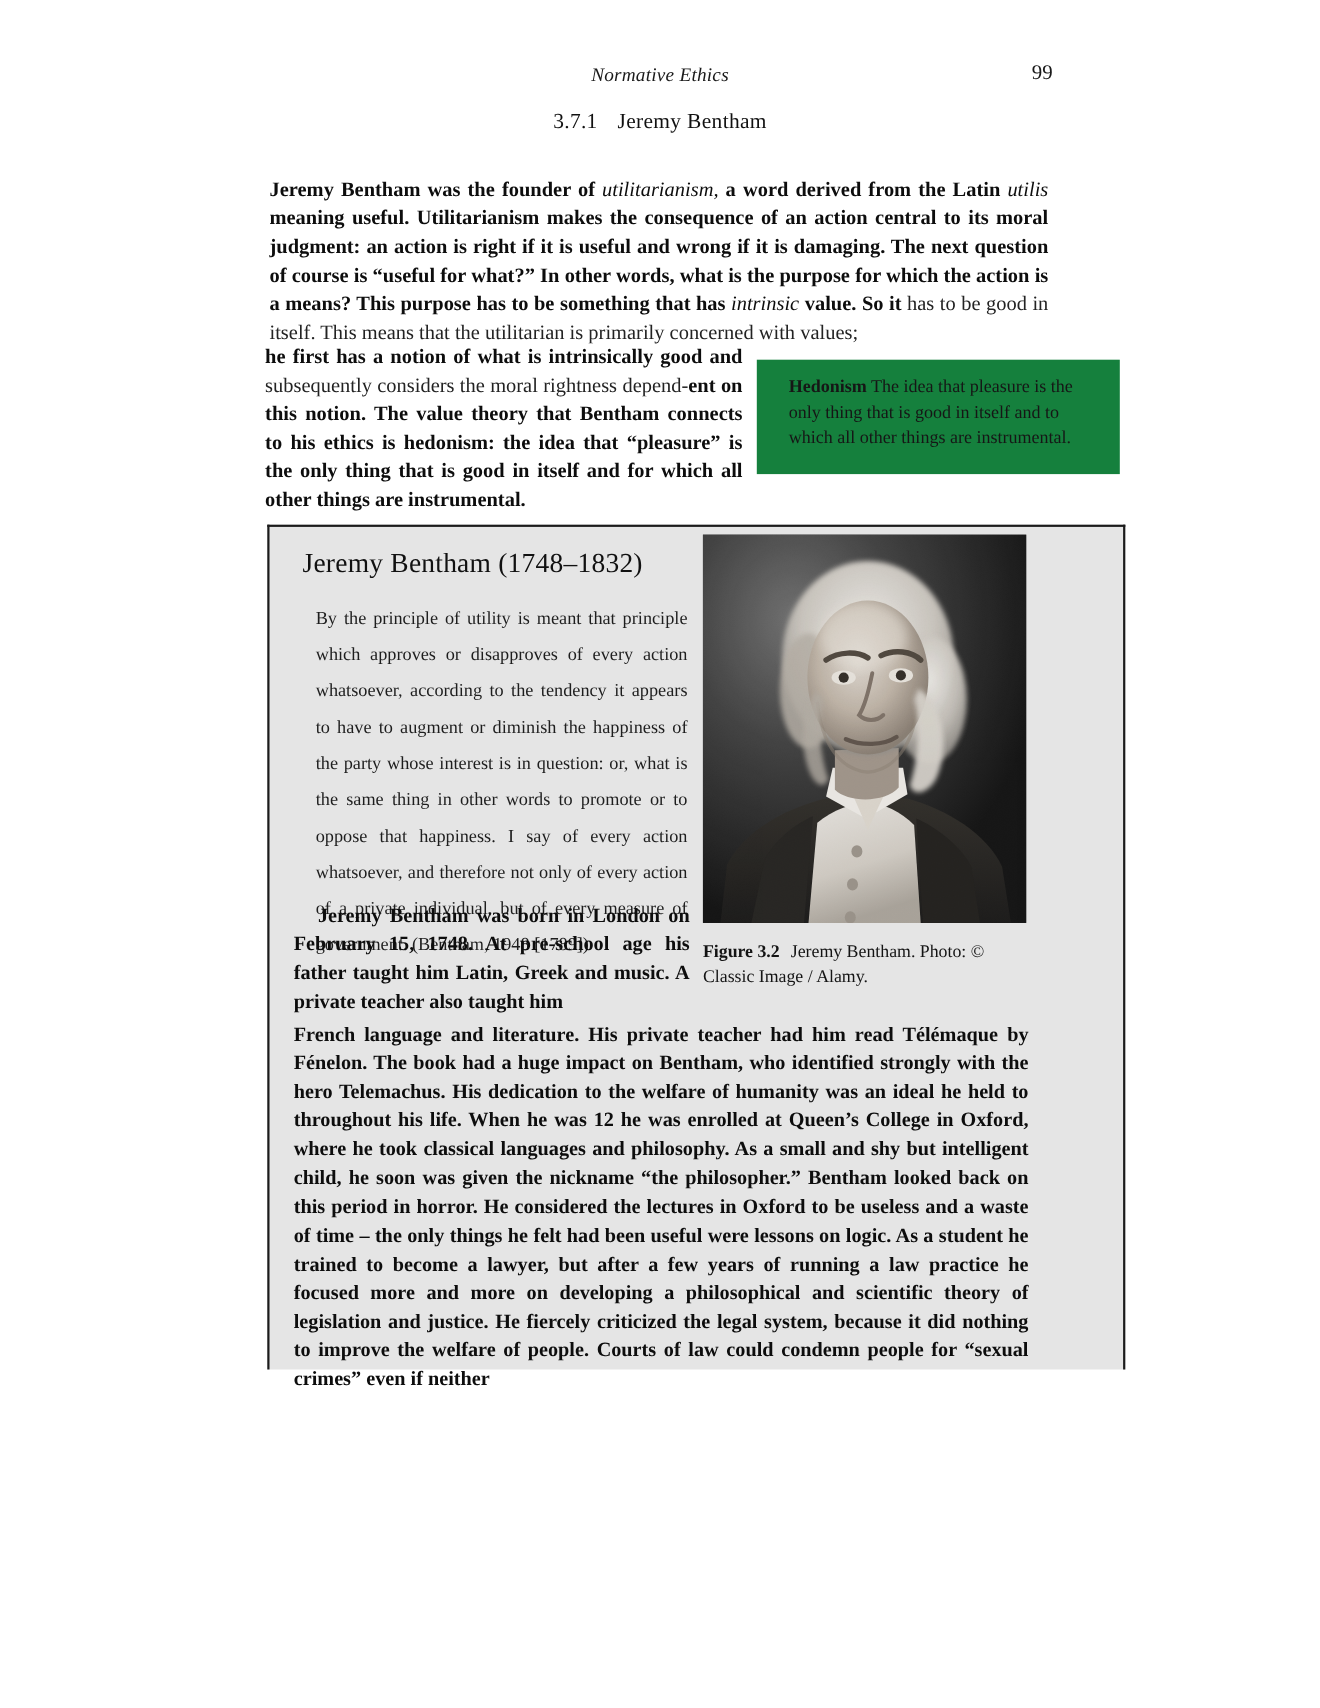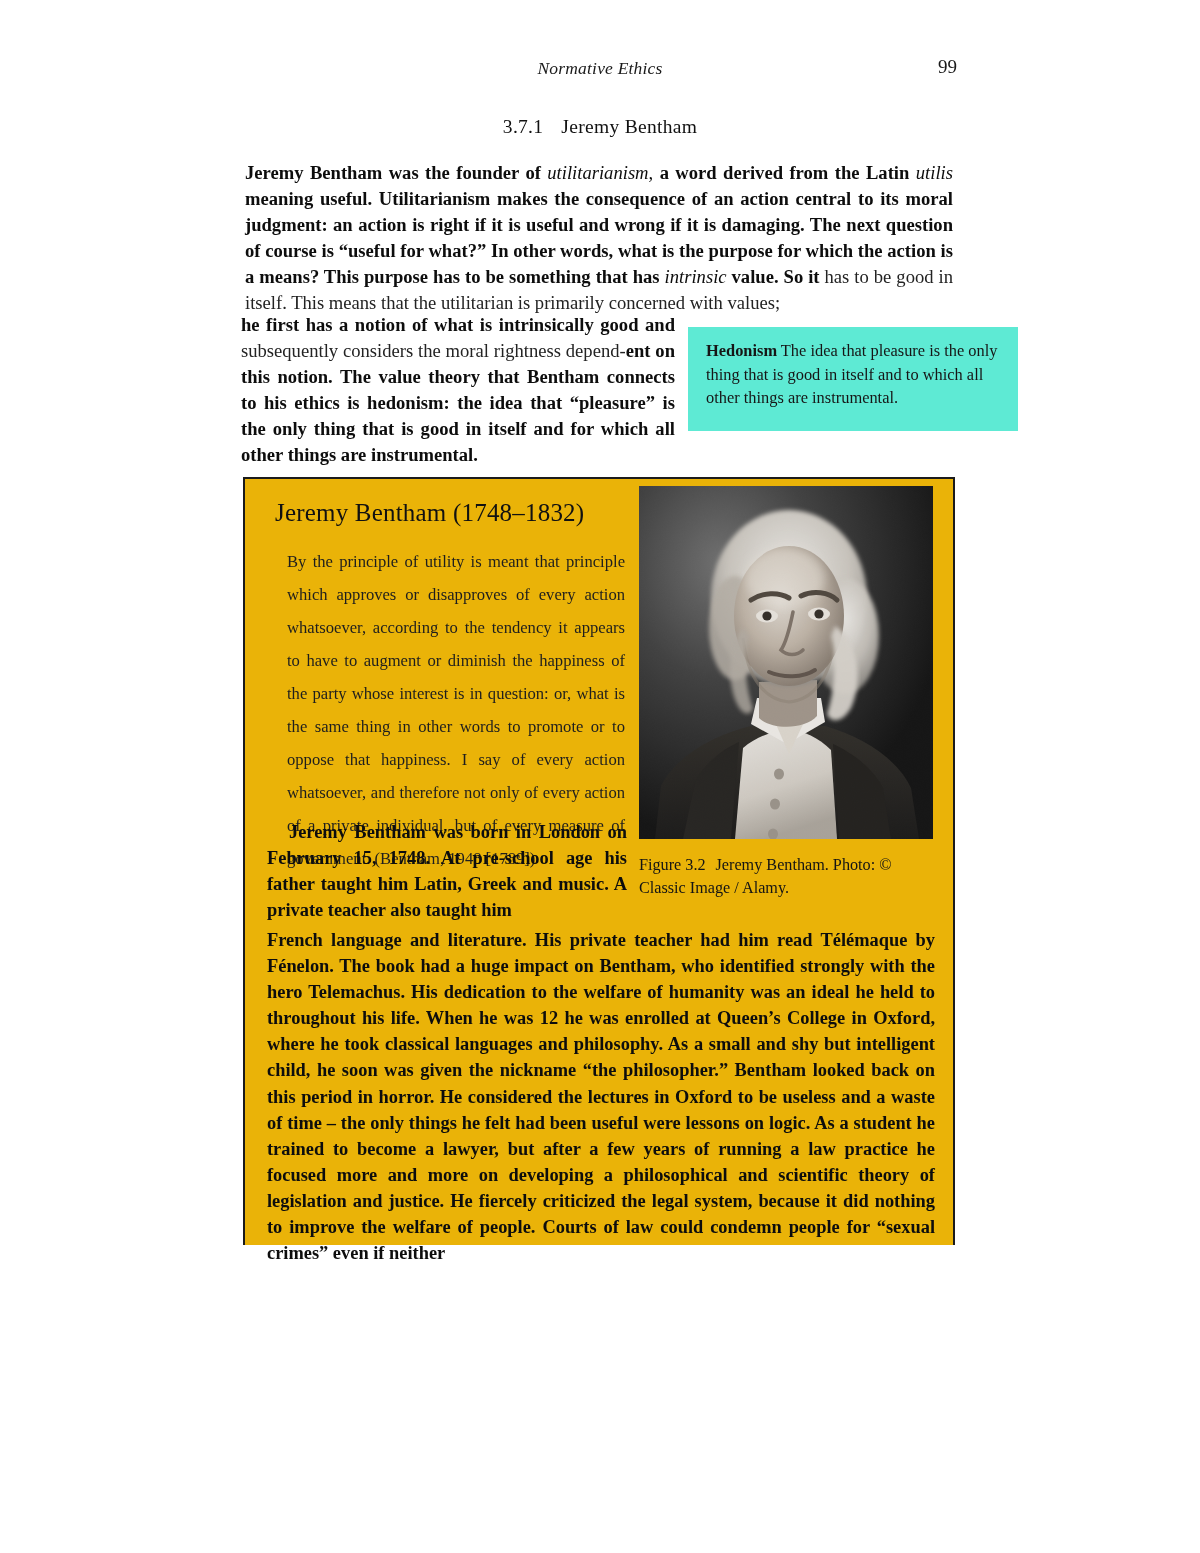--- a/index.html
+++ b/index.html
@@ -47,21 +47,21 @@
     right: 0;
     top: -2px;
     font-size: 19px;
     color: #1a1a1a;
   }
 
   
   .section-heading {
     position: absolute;
     left: 243px;
-    top: 116px;
+    top: 100px;
     width: 714px;
     text-align: center;
     font-size: 19.5px;
     color: #111;
     letter-spacing: 0.3px;
   }
   .section-heading .num { margin-right: 18px; }
 
   
   .body-col {
@@ -95,46 +95,46 @@
   }
   .body-narrow p { margin: 0; }
 
   
   .def-box {
     position: absolute;
     left: 688px;
     top: 327px;
     width: 330px;
     height: 104px;
-    background: #5eead4;
+    background: #15803d;
     box-sizing: border-box;
-    padding: 12px 16px 10px 18px;
+    padding: 12px 16px 10px 29px;
   }
   .def-box .def-text {
     font-size: 16.4px;
     line-height: 23.6px;
     color: #161616;
   }
   .def-box .def-term {
     font-weight: bold;
   }
 
   
   .feature-box {
     position: absolute;
     left: 243px;
     top: 477px;
-    width: 712px;
+    width: 780px;
     height: 768px;
     box-sizing: border-box;
     border-left: 2px solid #1b1b1b;
     border-right: 2px solid #1b1b1b;
     border-top: 2px solid #1b1b1b;
     border-bottom: none;
-    background: #eab308;
+    background: #e5e5e5;
   }
 
   .fb-title {
     position: absolute;
     left: 30px;
     top: 20px;
     font-size: 25px;
     color: #111;
     letter-spacing: 0.2px;
   }
@@ -199,21 +199,21 @@
   .fig-caption {
     position: absolute;
     left: 394px;
     top: 375px;
     width: 300px;
     font-size: 16.2px;
     line-height: 23px;
     color: #141414;
   }
   .fig-caption .fig-label {
-    font-weight: normal;
+    font-weight: bold;
     margin-right: 10px;
   }
 </style>
 </head>
 <body>
 
 <div class="page">
 
   <div class="running-head">
     <div class="rh-title">Normative Ethics</div>

